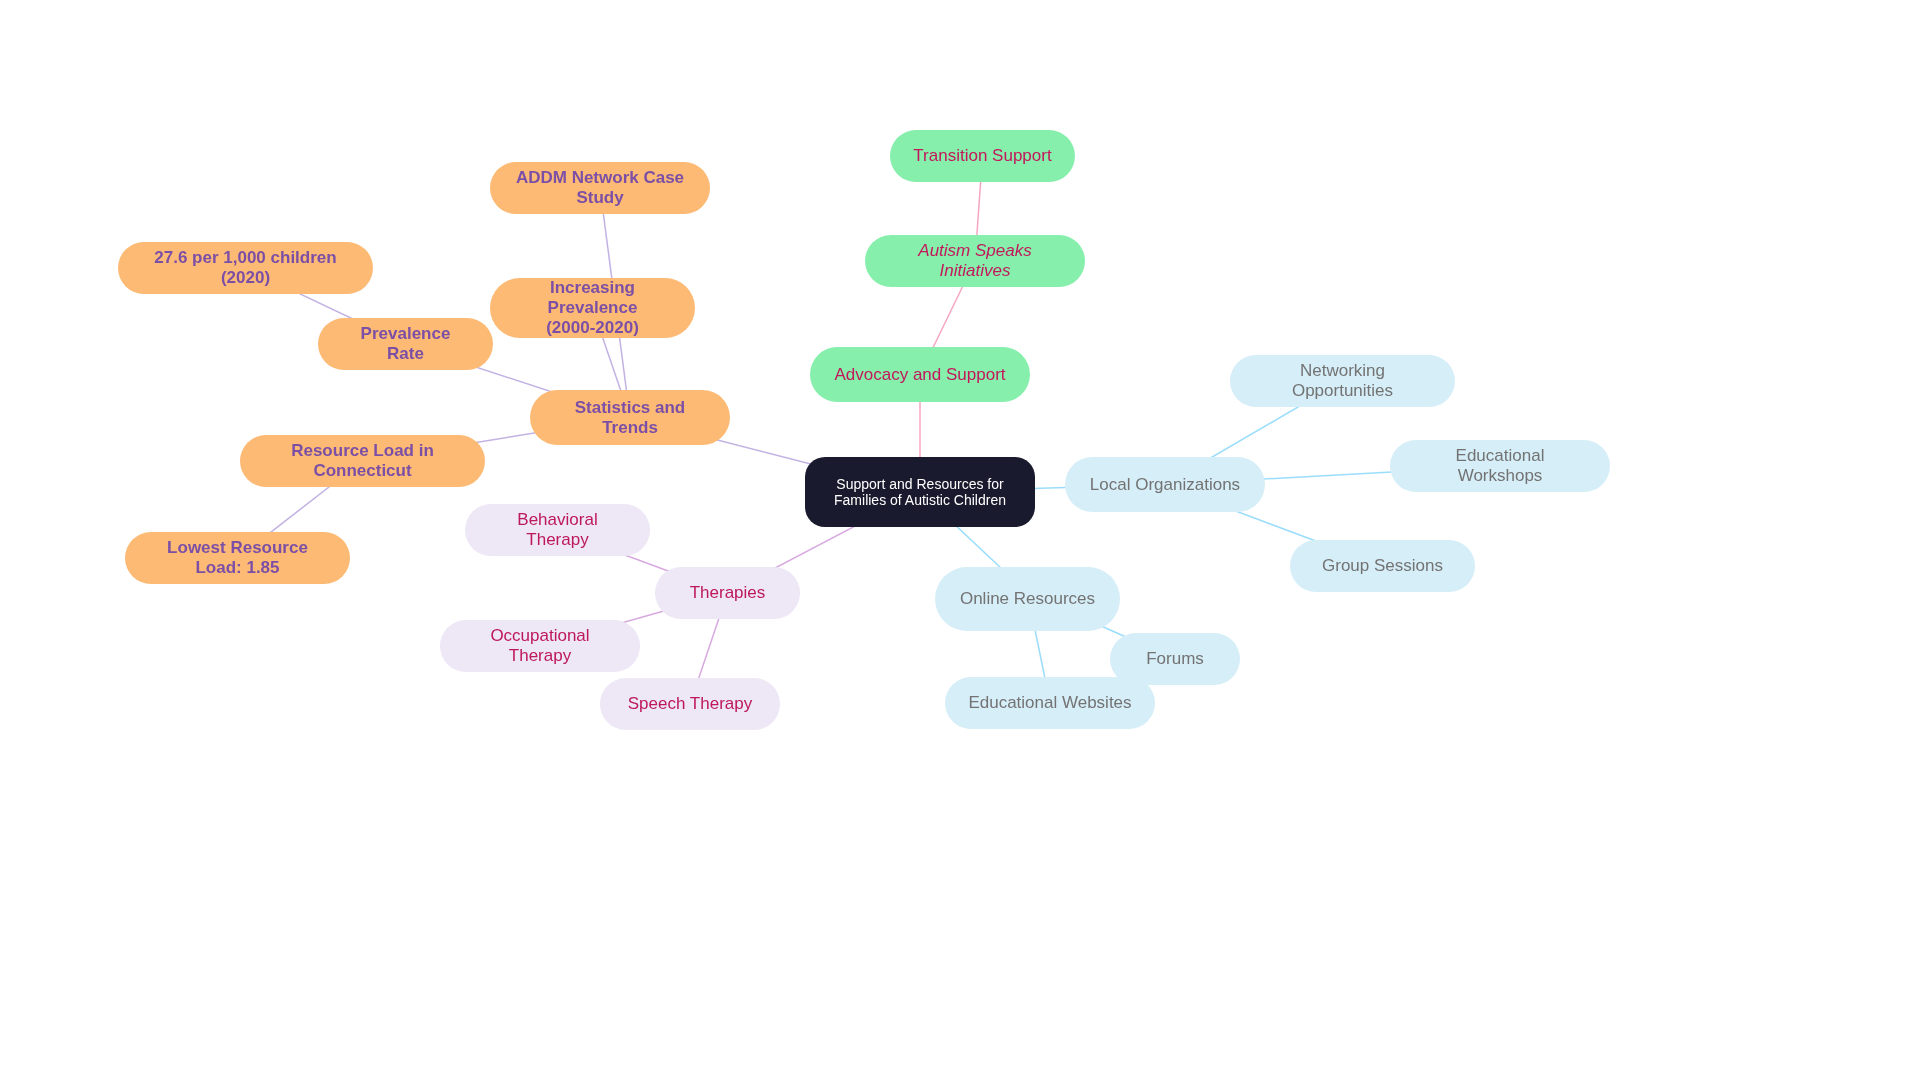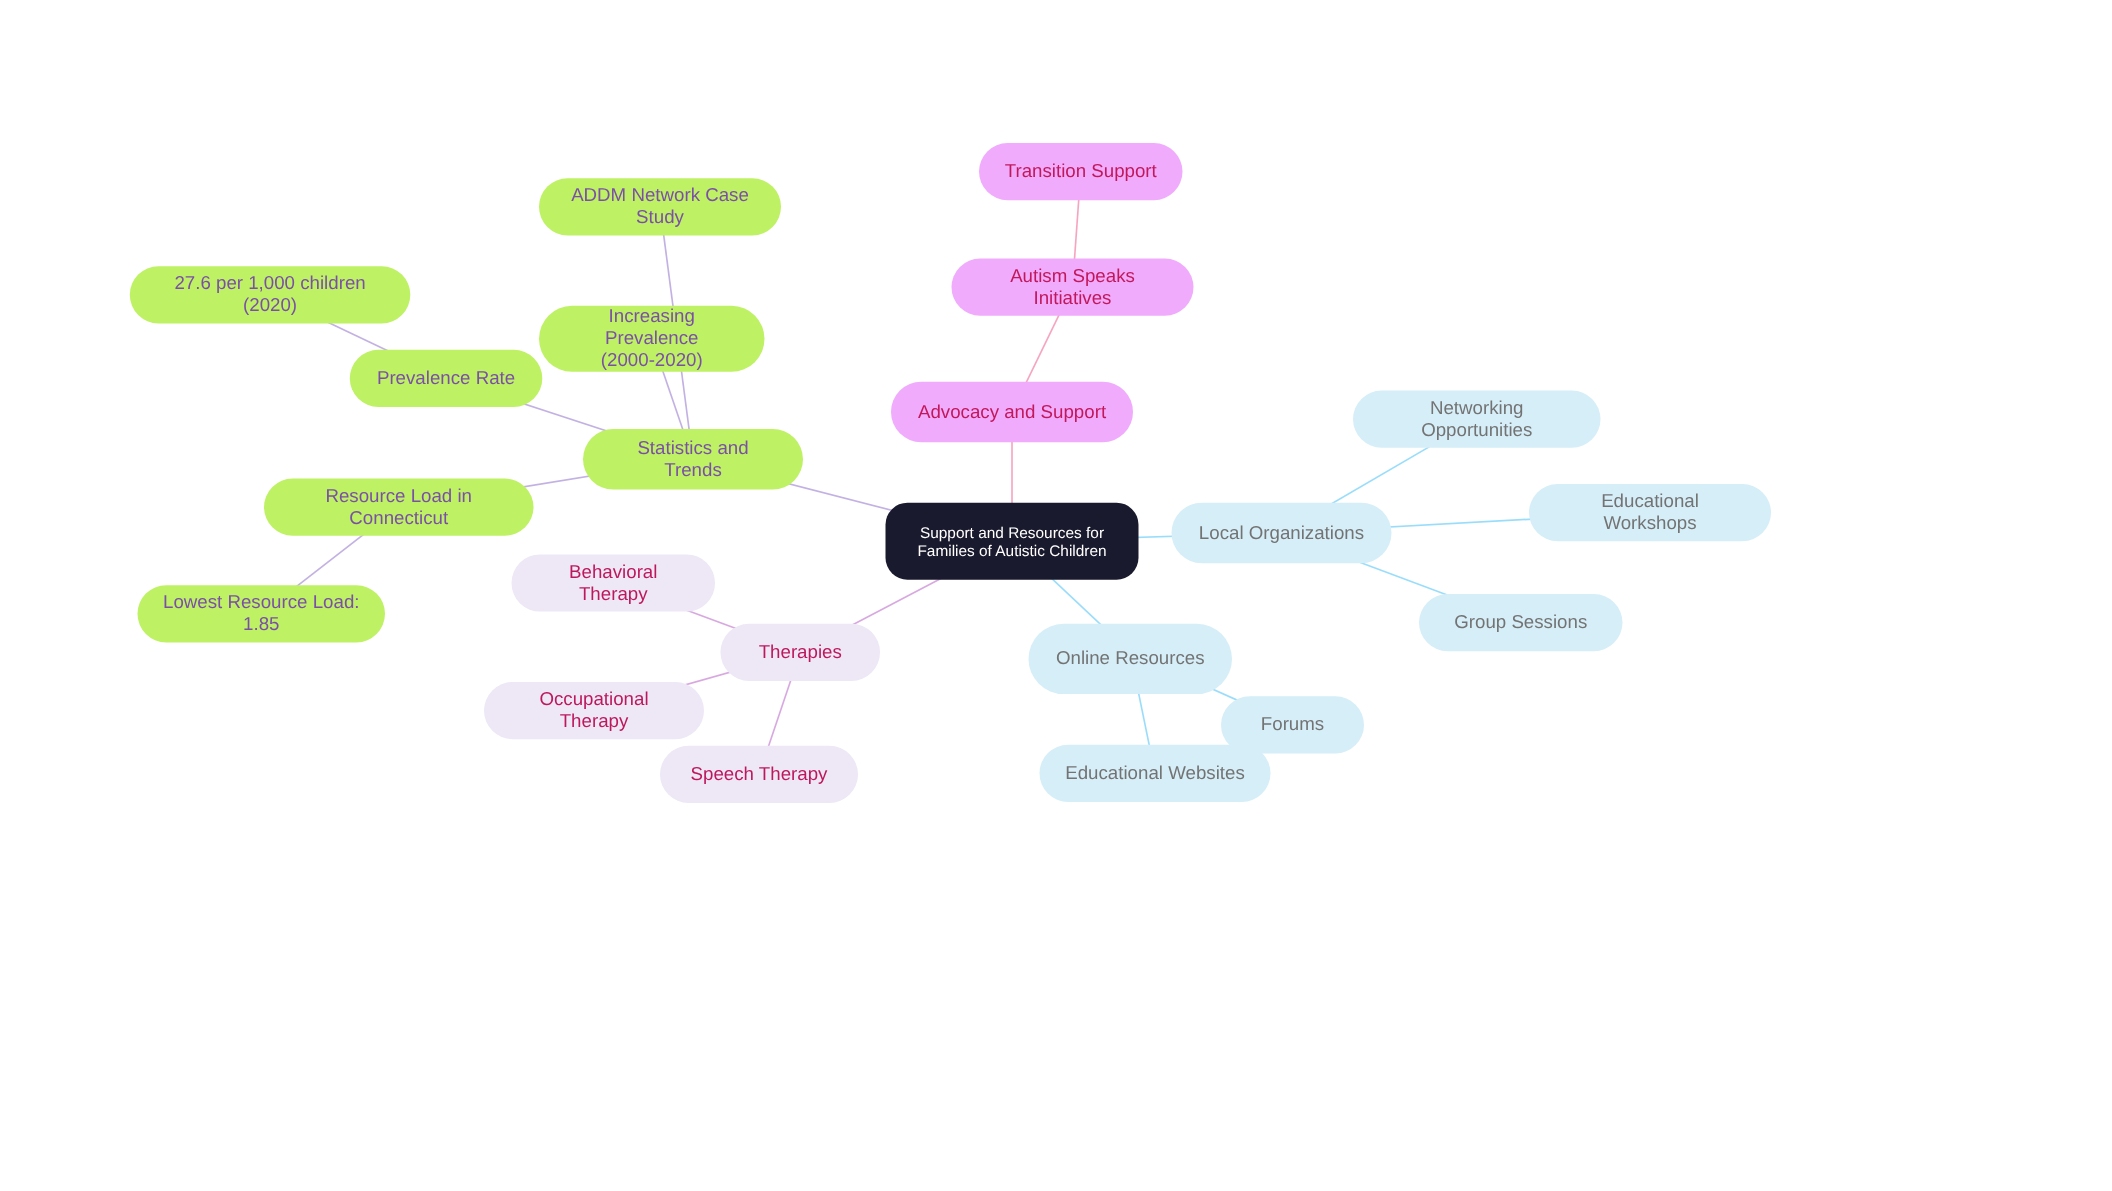--- a/index.html
+++ b/index.html
@@ -35,26 +35,27 @@
       cursor: default;
     }
     .node-center {
       background: #1a1a2e;
       color: #ffffff;
       font-size: 18px;
       font-weight: 500;
       border-radius: 20px;
     }
     .node-purple {
-      background: #bef264;
+      background: #fdba74;
       color: #7b4fa6;
       border: none;
+      font-weight: bold;
     }
     .node-pink {
-      background: #f0abfc;
+      background: #86efac;
       color: #c2185b;
       border: none;
     }
     .node-blue {
       background: #d6eef8;
       color: #737373;
       border: none;
     }
     .node-lavender {
       background: #ede7f6;
@@ -96,21 +97,21 @@
       <div class="node node-purple" style="left: 490px; top: 162px; width: 220px; height: 52px;">ADDM Network Case Study</div>
       <div class="node node-purple" style="left: 490px; top: 278px; width: 205px; height: 60px;">Increasing Prevalence<br>(2000-2020)</div>
       <div class="node node-purple" style="left: 118px; top: 242px; width: 255px; height: 52px;">27.6 per 1,000 children (2020)</div>
       <div class="node node-purple" style="left: 240px; top: 435px; width: 245px; height: 52px;">Resource Load in Connecticut</div>
       <div class="node node-purple" style="left: 125px; top: 532px; width: 225px; height: 52px;">Lowest Resource Load: 1.85</div>
       <div class="node node-lavender" style="left: 655px; top: 567px; width: 145px; height: 52px;">Therapies</div>
       <div class="node node-lavender" style="left: 465px; top: 504px; width: 185px; height: 52px;">Behavioral Therapy</div>
       <div class="node node-lavender" style="left: 440px; top: 620px; width: 200px; height: 52px;">Occupational Therapy</div>
       <div class="node node-lavender" style="left: 600px; top: 678px; width: 180px; height: 52px;">Speech Therapy</div>
       <div class="node node-pink" style="left: 810px; top: 347px; width: 220px; height: 55px;">Advocacy and Support</div>
-      <div class="node node-pink" style="left: 865px; top: 235px; width: 220px; height: 52px;">Autism Speaks Initiatives</div>
+      <div class="node node-pink" style="left: 865px; top: 235px; width: 220px; height: 52px; font-style: italic;">Autism Speaks Initiatives</div>
       <div class="node node-pink" style="left: 890px; top: 130px; width: 185px; height: 52px;">Transition Support</div>
       <div class="node node-blue" style="left: 1065px; top: 457px; width: 200px; height: 55px;">Local Organizations</div>
       <div class="node node-blue" style="left: 1230px; top: 355px; width: 225px; height: 52px;">Networking Opportunities</div>
       <div class="node node-blue" style="left: 1390px; top: 440px; width: 220px; height: 52px;">Educational Workshops</div>
       <div class="node node-blue" style="left: 1290px; top: 540px; width: 185px; height: 52px;">Group Sessions</div>
       <div class="node node-blue" style="left: 935px; top: 567px; width: 185px; height: 64px;">Online Resources</div>
       <div class="node node-blue" style="left: 1110px; top: 633px; width: 130px; height: 52px;">Forums</div>
       <div class="node node-blue" style="left: 945px; top: 677px; width: 210px; height: 52px;">Educational Websites</div>
     </div>
 </div>

